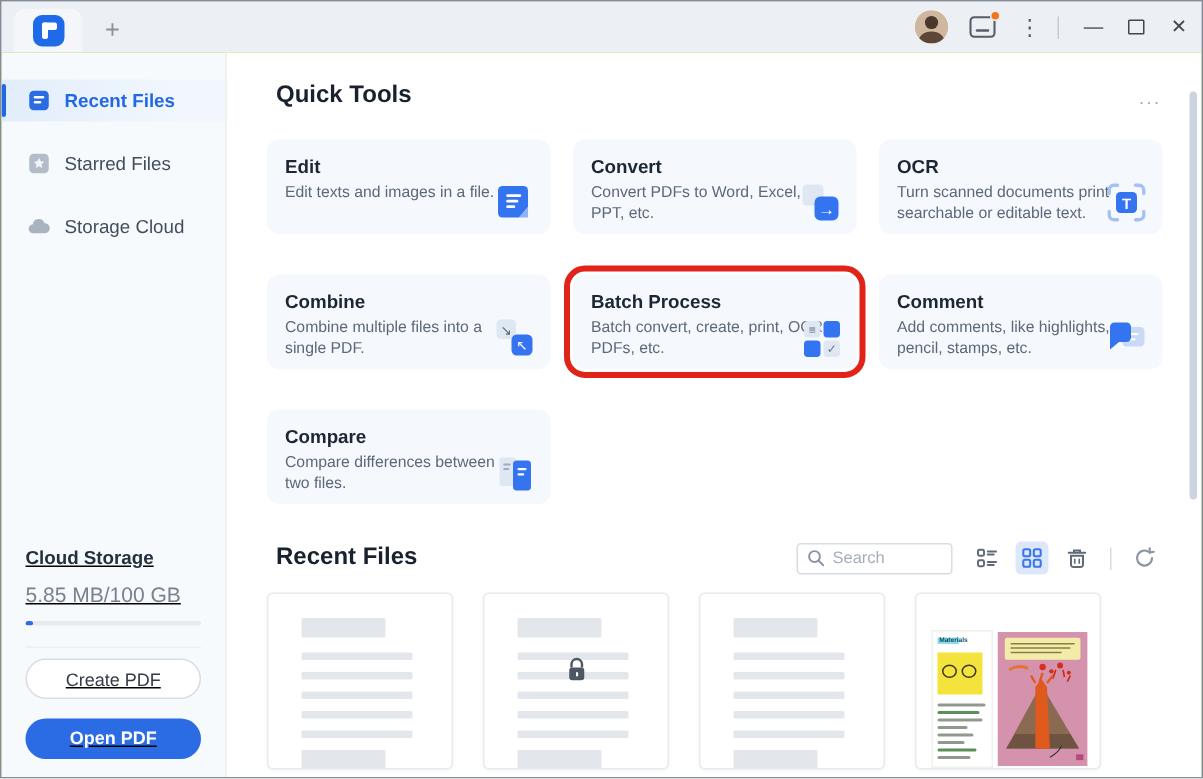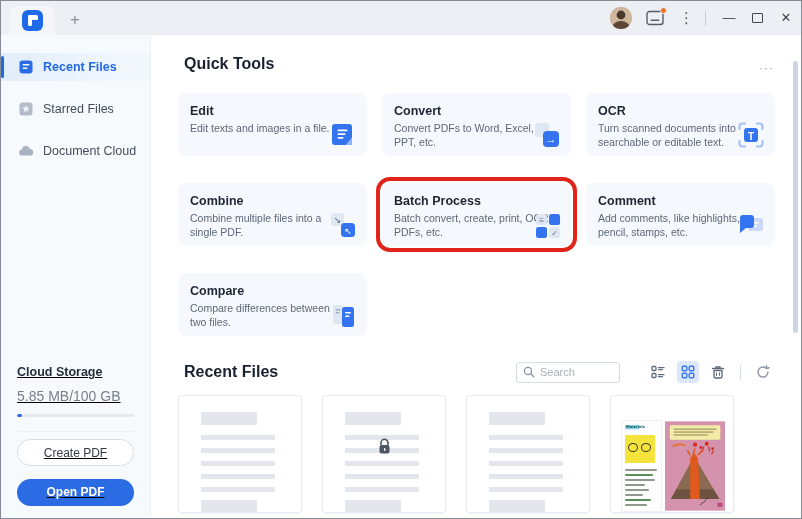--- a/index.html
+++ b/index.html
@@ -58,21 +58,21 @@
   .qt-grid{ position:absolute; top:58px; left:27px; width:598px; display:flex; flex-wrap:wrap; gap:27px 15px; }
   .qt-card{ position:relative; width:189px; height:63px; background:#f5f8fd; border-radius:8px; padding:11px 12px; cursor:default; }
   .qt-card.highlighted{ outline:4px solid #e0241a; outline-offset:2px; }
   .qt-title{ font-size:12.5px; font-weight:bold; color:#1d2734; margin-bottom:4px; }
   .qt-desc{ font-size:10.5px; line-height:1.3; color:#5d6878; width:158px; }
   .qt-icon{ position:absolute; right:9px; bottom:6px; width:30px; height:30px; }
   .qt-icon svg{ display:block; }
 
   .rf-header{ position:absolute; top:326px; left:33px; right:27px; display:flex; align-items:center; }
   .rf-tools{ margin-left:auto; display:flex; align-items:center; gap:8px; }
-  .searchbox{ display:flex; align-items:center; gap:5px; width:104px; height:21px; border:1px solid #d7dce3; border-radius:3px; background:#fff; padding:0 6px; margin-right:19px; }
+  .searchbox{ display:flex; align-items:center; gap:5px; width:104px; height:21px; border:1px solid #d7dce3; border-radius:3px; background:#fff; padding:0 6px; margin-right:4px; }
   .searchbox input{ border:none; outline:none; width:70px; font-size:11px; color:#444; font-family:inherit; background:transparent; }
   .searchbox input::placeholder{ color:#a7aeb8; }
   .tool-chip{ width:22px; height:22px; display:flex; align-items:center; justify-content:center; border-radius:4px; }
   .tool-chip.active{ background:#dce7fb; }
   .rf-divider{ width:1px; height:15px; background:#d8dde4; margin:0 3px; }
 
   .rf-grid{ position:absolute; top:360px; left:27px; display:flex; gap:20px; }
   .file-card{ width:124px; height:118px; background:#fff; border:1px solid #e7eaef; border-radius:4px; box-shadow:0 1px 3px rgba(40,60,90,.06); padding-top:16px; position:relative; overflow:hidden; }
   .ph-bar{ margin:0 0 0 22px; background:#e3e7ec; border-radius:1px; }
   .ph-head{ width:56px; height:13px; margin-bottom:10px; }
@@ -139,21 +139,21 @@
           <svg class="nv-icon" viewBox="0 0 16 16">
             <rect x="1.5" y="1.5" width="13" height="13" rx="3" fill="#b3bcc8"></rect>
             <path d="M8 4.2 l1.1 2.3 2.5.3 -1.9 1.7.5 2.5 L8 9.8 5.8 11 l.5-2.5 -1.9-1.7 2.5-.3z" fill="#f2f5f9"></path>
           </svg>
           <span>Starred Files</span>
         </div>
         <div class="nav-item">
           <svg class="nv-icon" viewBox="0 0 16 16">
             <path d="M4.3 12.5 a3 3 0 0 1 -.4-6 a4 4 0 0 1 7.8-.6 a2.9 2.9 0 0 1 .4 6.6z" fill="#aab4c0"></path>
           </svg>
-          <span>Document Cloud</span>
+          <span>Storage Cloud</span>
         </div>
       </div>
 
       <div class="storage">
         <div class="storage-title">Cloud Storage</div>
         <div class="storage-usage">5.85 MB/100 GB</div>
         <div class="storage-bar">
           <div class="storage-bar-fill"></div>
         </div>
         <div class="storage-divider"></div>
@@ -192,21 +192,21 @@
             <svg viewBox="0 0 30 30" width="30" height="30">
               <rect x="3" y="3" width="14" height="14" rx="3" fill="#dfe7f2"></rect>
               <rect x="11" y="11" width="16" height="16" rx="4" fill="#3574f0"></rect>
               <text x="19" y="23" font-size="11" fill="#ffffff" text-anchor="middle">→</text>
             </svg>
           </div>
         </div>
 
         <div class="qt-card">
           <div class="qt-title">OCR</div>
-          <div class="qt-desc">Turn scanned documents into searchable or editable text.</div>
+          <div class="qt-desc">Turn scanned documents print searchable or editable text.</div>
           <div class="qt-icon">
             <svg viewBox="0 0 30 30" width="30" height="30">
               <path d="M3.5 9 v-2.5 a3 3 0 0 1 3-3 h2.5" fill="none" stroke="#a5c0f5" stroke-width="2.2" stroke-linecap="round"></path>
               <path d="M21 3.5 h2.5 a3 3 0 0 1 3 3 v2.5" fill="none" stroke="#a5c0f5" stroke-width="2.2" stroke-linecap="round"></path>
               <path d="M26.5 21 v2.5 a3 3 0 0 1 -3 3 h-2.5" fill="none" stroke="#a5c0f5" stroke-width="2.2" stroke-linecap="round"></path>
               <path d="M9 26.5 h-2.5 a3 3 0 0 1 -3-3 v-2.5" fill="none" stroke="#a5c0f5" stroke-width="2.2" stroke-linecap="round"></path>
               <rect x="8" y="8" width="14" height="14" rx="3" fill="#3574f0"></rect>
               <text x="15" y="19.5" font-size="10" font-weight="bold" fill="#ffffff" text-anchor="middle">T</text>
             </svg>
           </div>

